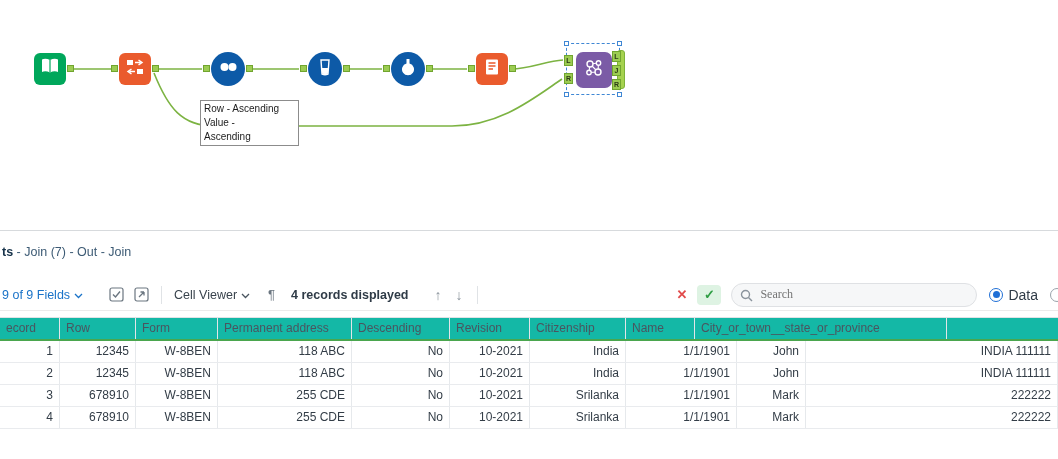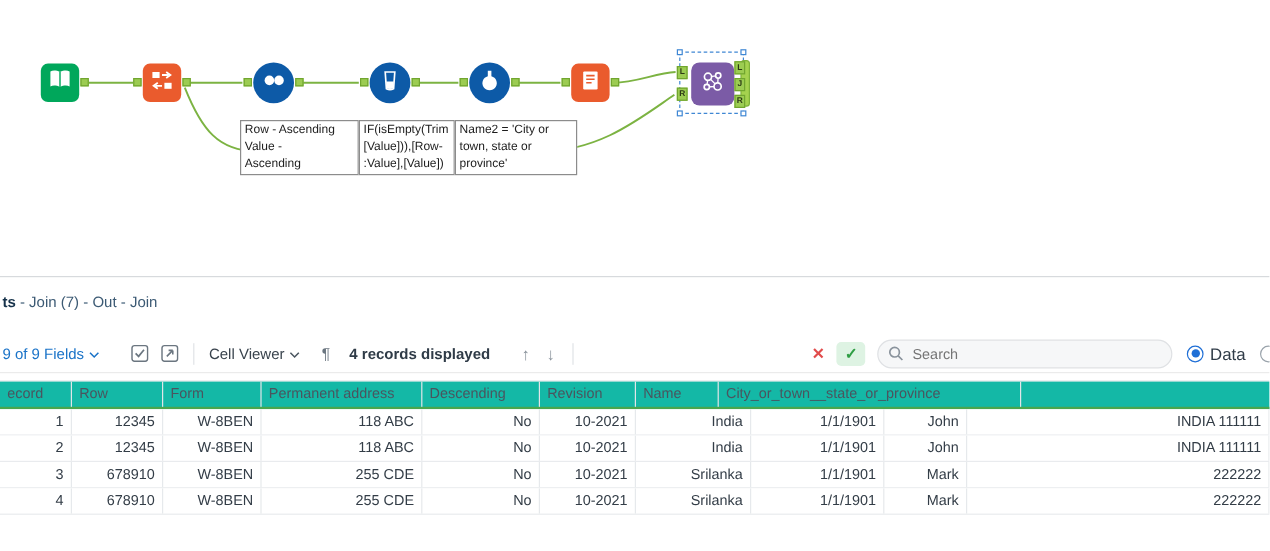--- a/index.html
+++ b/index.html
@@ -46,21 +46,21 @@
   .tb-text { color:#39434d; font-size:12.5px; display:flex; align-items:center; gap:4px; cursor:pointer; }
   .tb-icon { color:#6b7680; display:flex; align-items:center; cursor:pointer; }
   .sep { width:1px; height:18px; background:#e0e3e6; }
   .records { color:#2f3b47; font-size:12.5px; font-weight:bold; }
   .nav-arrow { color:#8a939c; font-size:14px; cursor:pointer; }
   .cancel-x { color:#e14b4b; font-size:13px; font-weight:bold; cursor:pointer; }
   .confirm-pill { background:#def3e3; border-radius:4px; width:24px; height:20px; display:flex;
     align-items:center; justify-content:center; color:#2f9e44; font-size:13px; font-weight:bold; cursor:pointer; }
   .searchbox { position:relative; width:246px; height:24px; }
   .searchbox input { width:100%; height:100%; border:1px solid #dfe1e4; background:#f6f7f8; border-radius:12px;
-    padding:0 10px 0 28px; font-size:12px; color:#444; outline:none; font-family:Liberation Sans, sans-serif; }
+    padding:0 10px 0 28px; font-size:12px; color:#444; outline:none; font-family:Liberation Serif, serif; }
   .mag { position:absolute; left:9px; top:5px; }
   .radio-group { display:flex; align-items:center; gap:5px; cursor:pointer; }
   .radio { width:14px; height:14px; border-radius:50%; border:1.5px solid #1f6fd6; position:relative; flex:none; }
   .radio.sel::after { content:""; position:absolute; inset:2.5px; background:#1f6fd6; border-radius:50%; }
   .radio.off { border-color:#9aa3ab; }
   .radio-label { font-size:14px; color:#2f3b47; }
 
   
   .grid { position:absolute; top:86px; left:0; width:1058px; border-top:1px solid #e0e3e6; }
   .thead { display:flex; height:23px; background:#14b8a6; border-bottom:2px solid #4aa64e; }
@@ -179,30 +179,20 @@
     <span class="tab" style="left:45px;top:7px">L</span>
     <span class="tab" style="left:45px;top:21px">J</span>
     <span class="tab" style="left:45px;top:35px">R</span>
   </div>
 
   <div class="annotation" style="left:200px;top:100px;width:99px;height:46px">
     <div>Row - Ascending</div>
     <div>Value -</div>
     <div>Ascending</div>
   </div>
-  <div class="annotation" style="left:299px;top:100px;width:80px;height:46px">
-    <div>IF(isEmpty(Trim</div>
-    <div>[Value])),[Row-</div>
-    <div>:Value],[Value])</div>
-  </div>
-  <div class="annotation" style="left:379px;top:100px;width:102px;height:46px">
-    <div>Name2 = 'City or</div>
-    <div>town, state or</div>
-    <div>province'</div>
-  </div>
 </div>
 
 <div class="results">
 
   <div class="breadcrumb">
     <span class="bold">ts</span><span> - Join (7) - Out - Join</span>
   </div>
 
   <div class="toolbar">
     <span class="tb-link">
@@ -271,20 +261,21 @@
   </div>
 
   <div class="grid">
     <div class="thead">
       <div class="th c0">ecord</div>
       <div class="th c1">Row</div>
       <div class="th c2">Form</div>
       <div class="th c3">Permanent address</div>
       <div class="th c4">Descending</div>
       <div class="th c5">Revision</div>
+      <div class="th c6">Citizenship</div>
       <div class="th c8">Name</div>
       <div class="th c9">City_or_town__state_or_province</div>
     </div>
 
     <div class="tr">
       <div class="td c0 num">1</div>
       <div class="td c1">12345</div>
       <div class="td c2">W-8BEN</div>
       <div class="td c3">118 ABC</div>
       <div class="td c4">No</div>

